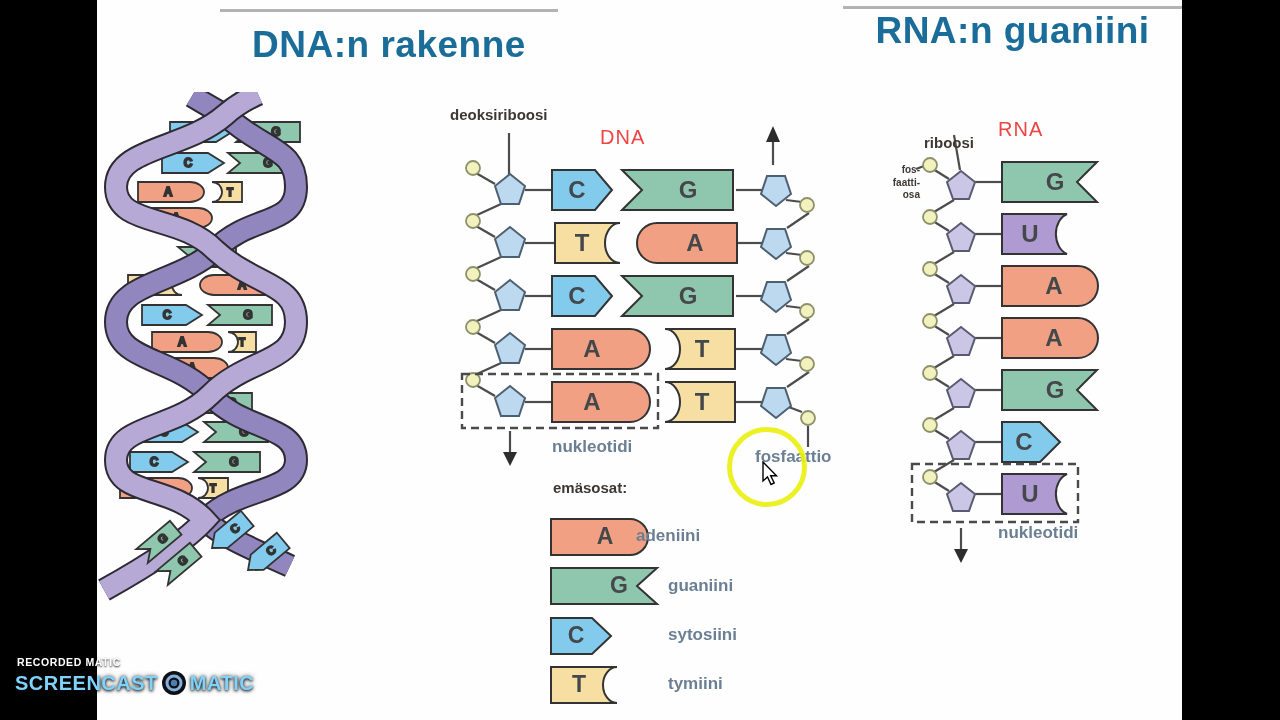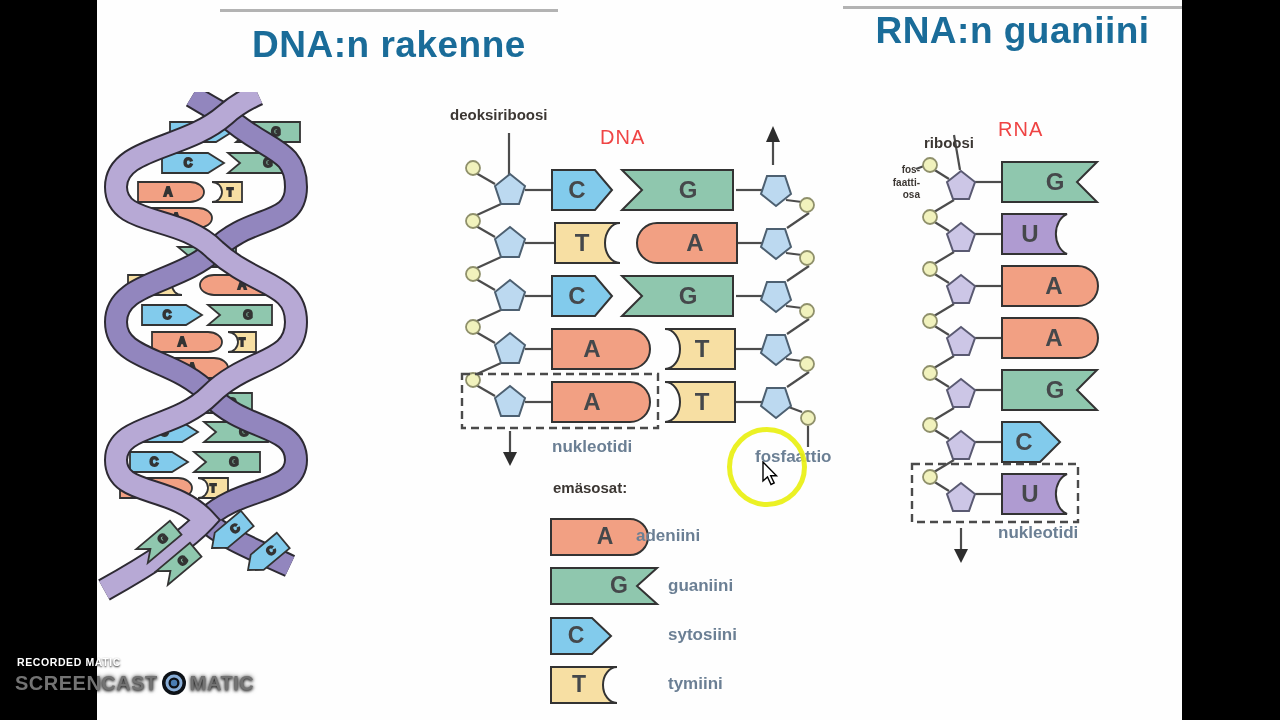--- a/index.html
+++ b/index.html
@@ -9,21 +9,21 @@
   .abs{position:absolute;}
   .rule{position:absolute;height:3px;background:#b3b3b3;}
   .title{position:absolute;font-weight:bold;font-size:37px;color:#1a6c99;text-align:center;letter-spacing:0.5px;}
   .lbl-dark{position:absolute;color:#3c3733;font-weight:bold;font-size:15px;}
   .lbl-mol{position:absolute;color:#ef4444;font-weight:normal;font-size:20px;letter-spacing:1px;}
   .lbl-cap{position:absolute;color:#6b7f94;font-weight:600;font-size:17px;}
   .lbl-phos{position:absolute;color:#3c3733;font-weight:bold;font-size:10px;line-height:1.25;text-align:right;width:48px;}
   .ring{position:absolute;left:727px;top:427px;width:70px;height:70px;border:5px solid rgba(233,240,18,0.92);border-radius:50%;}
   .wm1{position:absolute;left:17px;top:656px;font-size:10.5px;font-weight:bold;color:#fff;
        letter-spacing:0.6px;text-shadow:0 1px 2px rgba(0,0,0,0.9);}
-  .wm2{position:absolute;left:15px;top:670px;display:flex;align-items:center;gap:3px;color:#737373;
+  .wm2{position:absolute;left:15px;top:670px;display:flex;align-items:center;gap:3px;color:#7dd3fc;
        font-weight:bold;font-size:20px;letter-spacing:0.5px;
        text-shadow:0 1px 3px rgba(0,0,0,0.95),0 0 5px rgba(0,0,0,0.6);}
   svg text{font-family:"Liberation Sans",sans-serif;font-weight:bold;fill:#45484b;}
   svg .bl{font-size:24px;text-anchor:middle;}
   svg .hl{font-size:12px;text-anchor:middle;}
   svg .hs{font-size:10px;text-anchor:middle;}
   svg .lg{font-size:23px;text-anchor:middle;}
 </style>
 </head>
 <body>

